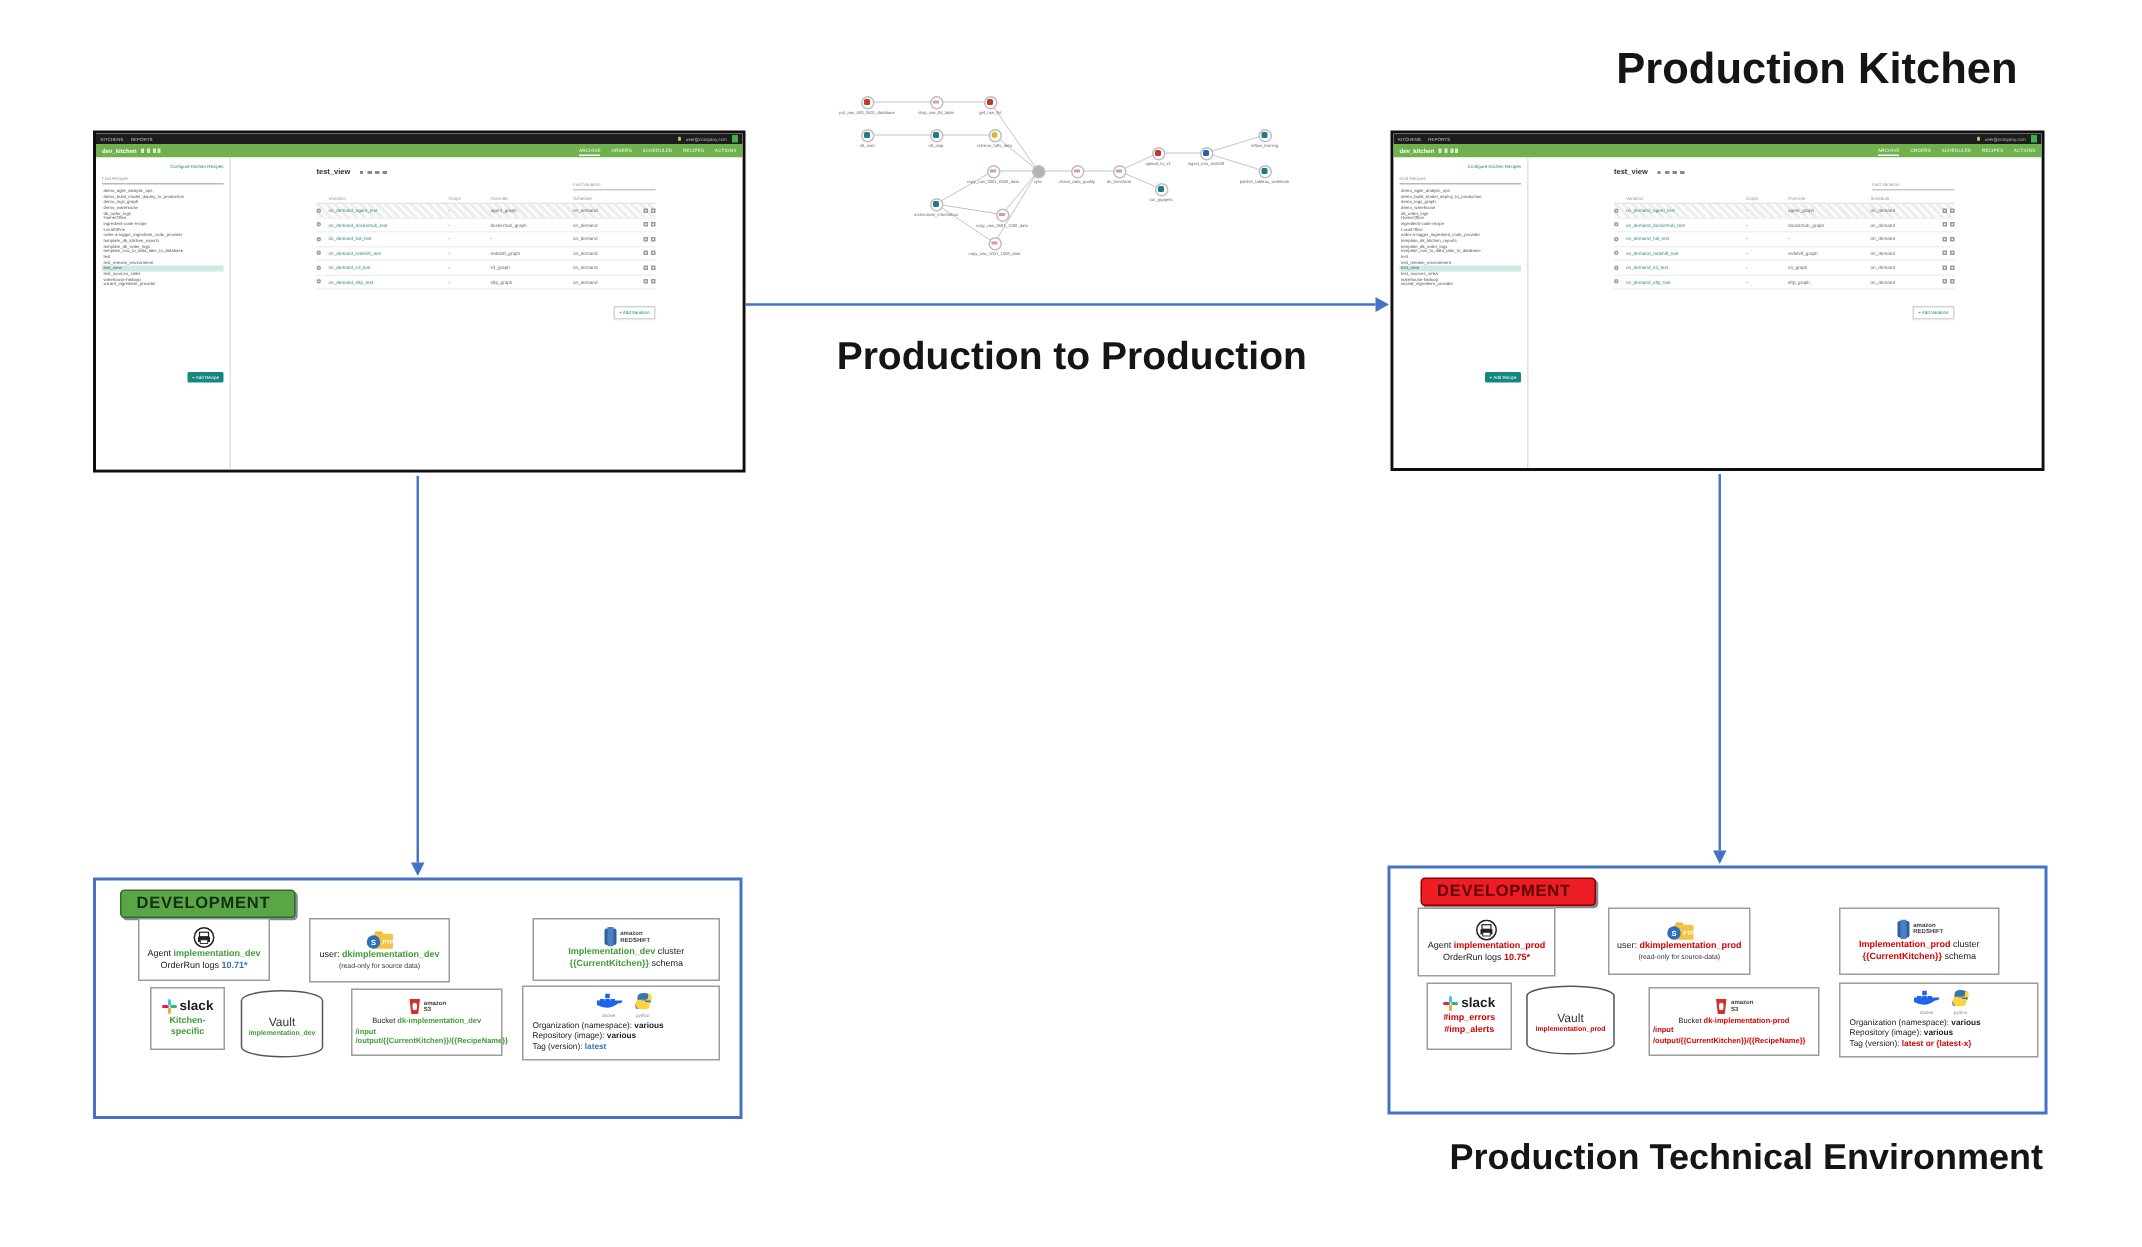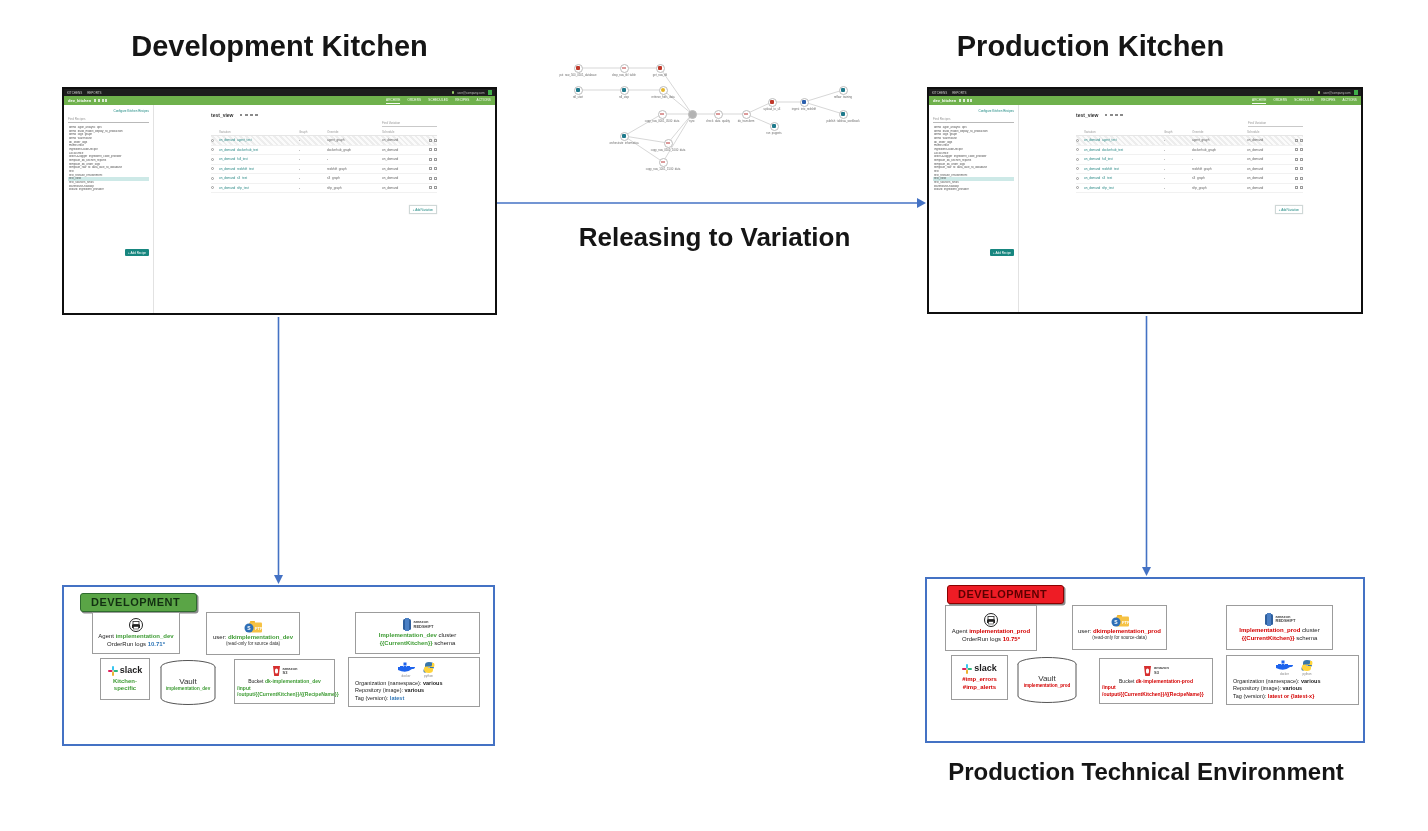--- a/index.html
+++ b/index.html
@@ -96,22 +96,21 @@
   .vaulttext{position:absolute;width:100%;text-align:center;top:38%;}
   .vaulttitle{font-size:8px;color:#333;}
   .vaultval{font-size:4.6px;}
   .reglabel{font-size:3px;color:#888;}
 </style>
 </head>
 <body>
 
 <div class="canvas">
 
-  <div class="big-title" style="left:62px;top:30px;width:435px;">Development Kitchen</div>
-  <div class="big-title" style="left:873px;top:30px;width:435px;">Production Kitchen</div>
+  <div class="big-title" style="left:910px;top:30px;width:435px;text-align:right;">Production Kitchen</div>
 
   <div class="shot" style="left:62px;top:87px;width:435px;height:228px;">
     <div class="k-top">
       <div class="nav">
           <span>KITCHENS</span>
           <span>REPORTS</span>
         </div>
       <div class="spacer"></div>
       <span class="k-bell"></span>
       <span class="k-user">user@company.com</span>
@@ -515,21 +514,21 @@
       <div class="dag-node plain" style="left: 120.5px; top: 107.5px;">
         <span class="dag-dot plain"></span>
       </div>
       <div class="dag-label" style="left: 102px; top: 117.5px;">copy_raw_1001_1500_data</div>
     </div>
 
   <svg class="arrow" style="left:497px;top:196px;" width="430" height="14">
     <line x1="0" y1="7" x2="420" y2="7"></line>
       <polygon points="420,2 429,7 420,12"></polygon>
   </svg>
-  <div class="mid-title" style="left:512px;top:222px;width:405px;">Releasing to Variation</div>
+  <div class="mid-title" style="left:512px;top:222px;width:405px;">Production to Production</div>
 
   <svg class="arrow" style="left:272px;top:317px;" width="13" height="268">
     <line x1="6.5" y1="0" x2="6.5" y2="258"></line>
       <polygon points="2,258 11,258 6.5,267"></polygon>
   </svg>
   <svg class="arrow" style="left:1140px;top:316px;" width="13" height="261">
     <line x1="6.5" y1="0" x2="6.5" y2="251"></line>
       <polygon points="2,251 11,251 6.5,260"></polygon>
   </svg>
 
@@ -721,15 +720,15 @@
               <path d="M6,0 q-4,0 -4,3 l0,2.5 l5,0 l0,1 l-6,0 q-1,2 0,4 l2,0 l0,-2 q0,-1.5 2,-1.5 l4,0 q2,0 2,-2 l0,-2 q0,-3 -5,-3 Z" fill="#3776ab"></path>
               <path d="M6,11 q4,0 4,-3 l0,-2 l-5,0 l0,-1 l6,0 q1,-2 0,-4 l-2,0 l0,2 q0,1.5 -2,1.5 l-4,0 q-2,0 -2,2 l0,1.5 q0,3 5,3 Z" fill="#ffd43b"></path>
             </svg><div class="reglabel">python</div></span>
       </div>
       <div><span>Organization (namespace): </span><span class="bold">various</span></div>
       <div><span>Repository (image): </span><span class="bold">various</span></div>
       <div><span>Tag (version): </span><span class="val2">latest or {latest-x}</span></div>
     </div>
   </div>
 
-  <div class="bottom-title" style="left:930px;top:758px;width:432px;">Production Technical Environment</div>
+  <div class="bottom-title" style="left:930px;top:758px;width:432px;text-align:right;">Production Technical Environment</div>
 
 </div>
 
 </body></html>

